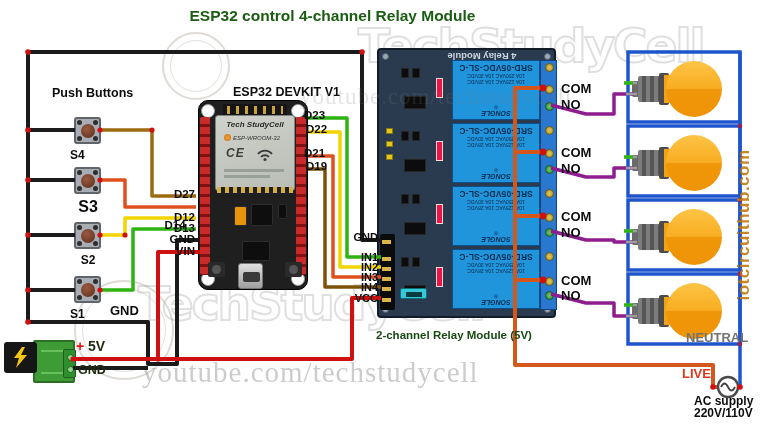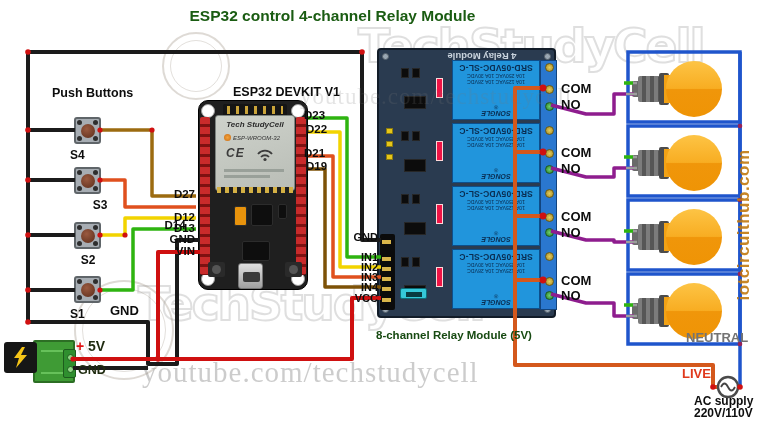--- a/index.html
+++ b/index.html
@@ -417,21 +417,21 @@
       <circle cx="740" cy="126" r="2.3"></circle>
         <circle cx="740" cy="200" r="2.3"></circle>
       <circle cx="740" cy="274" r="2.3"></circle>
         <circle cx="740" cy="344" r="2.3"></circle>
     </g>
   </svg>
 
   <div class="lbl title" style="left:100px;top:7px;width:465px;">ESP32 control 4-channel Relay Module</div>
   <div class="lbl" style="left:52px;top:86px;font-size:12.5px;">Push Buttons</div>
   <div class="lbl" style="left:70px;top:148px;width:36px;font-size:12px;">S4</div>
-  <div class="lbl" style="left:82px;top:198px;width:36px;text-align:center;font-size:12px;">S3</div>
+  <div class="lbl" style="left:70px;top:198px;width:36px;text-align:center;font-size:16px;">S3</div>
   <div class="lbl" style="left:70px;top:253px;width:36px;text-align:center;font-size:12px;">S2</div>
   <div class="lbl" style="left:70px;top:307px;width:36px;text-align:left;font-size:12px;">S1</div>
   <div class="lbl" style="left:190px;top:85px;width:150px;text-align:right;font-size:12.5px;">ESP32 DEVKIT V1</div>
 
   <div class="lbl pinlbl" style="left:155px;top:188px;width:40px;text-align:right;">D27</div>
   <div class="lbl pinlbl" style="left:155px;top:200px;width:40px;text-align:center;margin-top:19px;">D14</div>
   <div class="lbl pinlbl" style="left:155px;top:211px;width:40px;text-align:right;">D12</div>
   <div class="lbl pinlbl" style="left:155px;top:222px;width:40px;text-align:right;">D13</div>
   <div class="lbl pinlbl" style="left:155px;top:233px;width:40px;text-align:right;">GND</div>
   <div class="lbl pinlbl" style="left:155px;top:245px;width:40px;text-align:right;">VIN</div>
@@ -450,21 +450,21 @@
 
   <div class="lbl" style="left:561px;top:81px;font-size:13px;">COM</div>
   <div class="lbl" style="left:561px;top:97px;font-size:13px;">NO</div>
   <div class="lbl" style="left:561px;top:145px;font-size:13px;">COM</div>
   <div class="lbl" style="left:561px;top:161px;font-size:13px;">NO</div>
   <div class="lbl" style="left:561px;top:209px;font-size:13px;">COM</div>
   <div class="lbl" style="left:561px;top:225px;font-size:13px;">NO</div>
   <div class="lbl" style="left:561px;top:273px;font-size:13px;">COM</div>
   <div class="lbl" style="left:561px;top:288px;font-size:13px;">NO</div>
 
-  <div class="lbl" style="left:376px;top:329px;font-size:11.5px;color:#174a12;">8-channel Relay Module (5V)</div>
+  <div class="lbl" style="left:376px;top:329px;font-size:11.5px;color:#174a12;">2-channel Relay Module (5V)</div>
   <div class="lbl" style="left:110px;top:303px;font-size:13px;">GND</div>
 
   <div class="lbl" style="left:76px;top:338px;font-size:14px;"><span style="color:#e21414;">+</span> <span style="color:#1f2b10;">5V</span></div>
   <div class="lbl" style="left:78px;top:363px;font-size:12.5px;color:#1f2b10;">GND</div>
 
   <div class="lbl" style="left:686px;top:330px;font-size:13px;color:#737373;">NEUTRAL</div>
   <div class="lbl" style="left:682px;top:366px;font-size:13px;color:#e0391c;">LIVE</div>
   <div class="lbl" style="left:694px;top:394px;font-size:12px;">AC supply</div>
   <div class="lbl" style="left:694px;top:406px;font-size:12px;">220V/110V</div>
 

